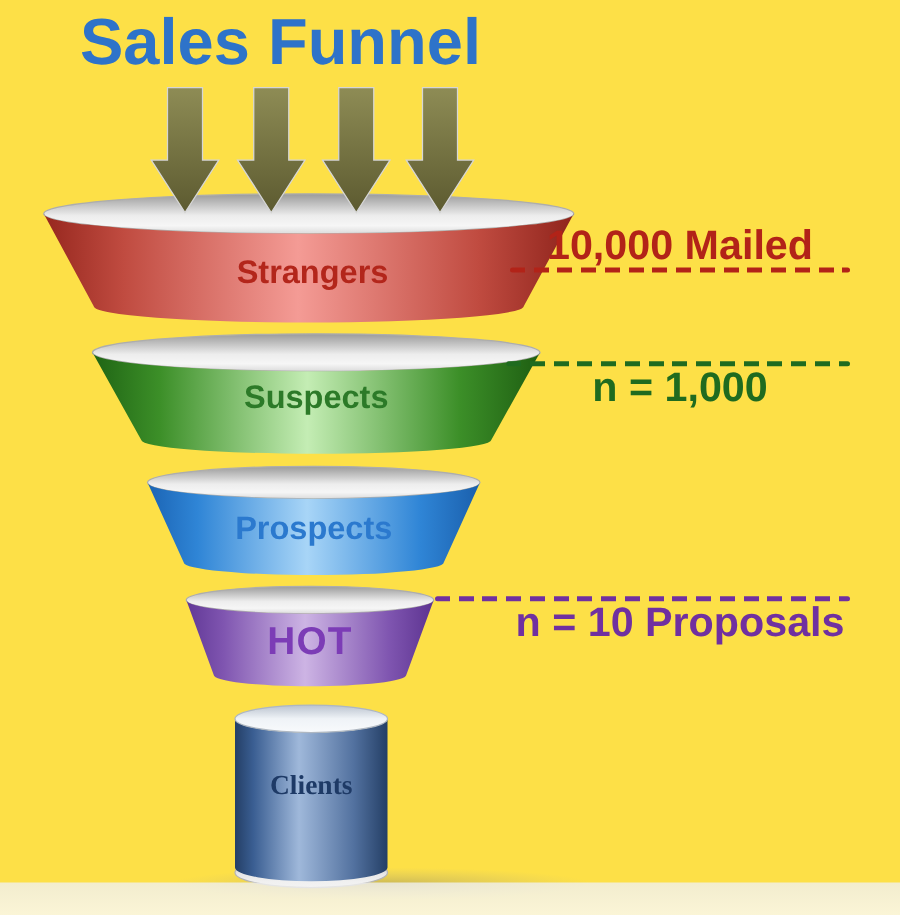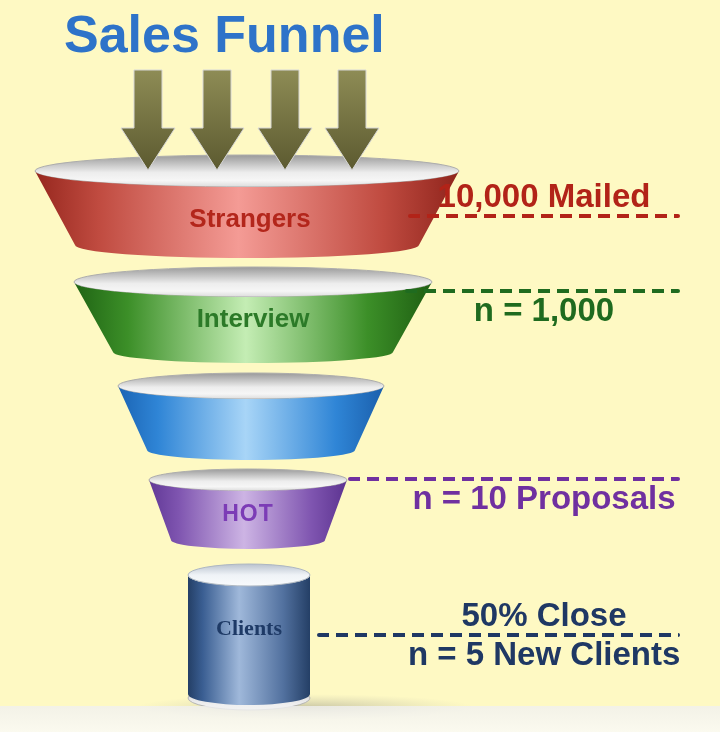--- a/index.html
+++ b/index.html
@@ -1,30 +1,30 @@
 <!DOCTYPE html>
 <html><head>
 <meta charset="utf-8">
 <style>
   html,body{margin:0;padding:0;background:#ffffff;}
   body{width:720px;height:732px;font-family:"Liberation Sans",sans-serif;overflow:hidden;}
-  .canvas{position:relative;width:720px;height:732px;background:#fef9c3;}
+  .canvas{position:relative;width:720px;height:732px;background:#fde047;}
   .layer{position:absolute;left:0;top:0;}
   .title{
     position:absolute;left:64px;top:4px;margin:0;
     font-size:52px;font-weight:bold;color:#2E73C9;letter-spacing:0px;
   }
   .stage-label{
     position:absolute;transform:translate(-50%,-50%);
     font-weight:bold;font-size:26px;white-space:nowrap;text-align:right;
   }
   .lbl-strangers{left:250px;top:218px;color:#B3261B;}
   .lbl-suspects{left:253px;top:318px;color:#2C7A28;}
   .lbl-prospects{left:251px;top:423px;color:#2B79CE;}
-  .lbl-hot{left:248px;top:513px;color:#7C3CB6;font-size:23px;letter-spacing:1px;}
+  .lbl-hot{left:248px;top:513px;color:#7C3CB6;font-size:31px;letter-spacing:1px;}
   .lbl-clients{left:249px;top:628px;color:#1E3A66;font-size:22px;font-family:Liberation Serif, serif;}
   .annotation{
     position:absolute;left:408px;width:272px;text-align:center;
     font-weight:bold;font-size:33px;white-space:nowrap;
   }
   .ann-line1{height:32px;line-height:32px;}
   .ann-line2{height:30px;line-height:30px;margin-top:2px;}
   .dash{
     height:4px;margin:2px 0 0 0;border-radius:2px;
     background:repeating-linear-gradient(90deg,var(--c) 0 12px,transparent 12px 19px);
@@ -147,40 +147,36 @@
     <g>
       <ellipse cx="249" cy="698" rx="61" ry="12" fill="url(#gradSilver)" stroke="#B5B5B5" stroke-width="1"></ellipse>
       <path d="M 188 575 L 188 694 A 61 11 0 0 0 310 694 L 310 575 A 61 11 0 0 1 188 575 Z" fill="url(#gradCyl)"></path>
       <ellipse cx="249" cy="575" rx="61" ry="11" fill="url(#gradCylTop)" stroke="#AEB7C2" stroke-width="1"></ellipse>
     </g>
   </svg>
 
   <div class="ground"></div>
 
   <div class="stage-label lbl-strangers">Strangers</div>
-  <div class="stage-label lbl-suspects">Interview</div>
+  <div class="stage-label lbl-suspects">Suspects</div>
+  <div class="stage-label lbl-prospects">Prospects</div>
   <div class="stage-label lbl-hot">HOT</div>
   <div class="stage-label lbl-clients">Clients</div>
 
   <div class="annotation a0">
     <div class="ann-line1">10,000 Mailed</div>
     <div class="dash"></div>
     <div class="ann-line2"></div>
   </div>
 
   <div class="annotation a1">
     <div class="dash"></div>
     <div class="ann-line2">n = 1,000</div>
   </div>
 
 
   <div class="annotation a3">
     <div class="dash"></div>
     <div class="ann-line2">n = 10 Proposals</div>
   </div>
 
-  <div class="annotation a4">
-    <div class="ann-line1">50% Close</div>
-    <div class="dash"></div>
-    <div class="ann-line2">n = 5 New Clients</div>
-  </div>
 
 </div>
 
 </body></html>

